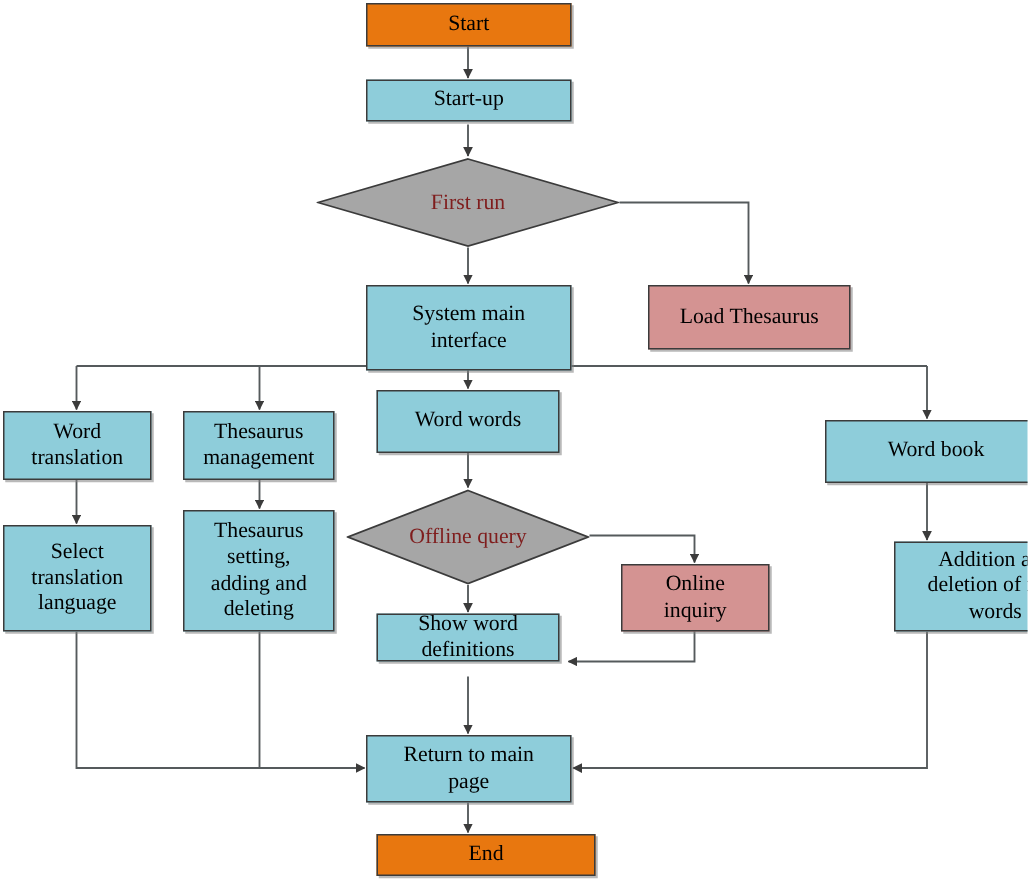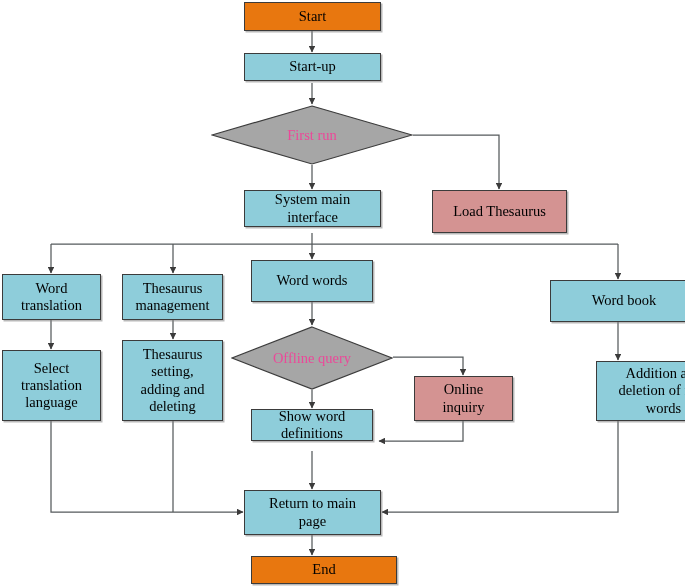--- a/index.html
+++ b/index.html
@@ -54,21 +54,21 @@
   .diamond-wrap svg { display: block; }
   .diamond-text {
     position: absolute;
     left: 0; top: 0;
     width: 100%;
     height: 100%;
     display: flex;
     align-items: center;
     justify-content: center;
     font-size: 14.5px;
-    color: #ec4899;
+    color: #7f1d1d;
     text-align: center;
   }
 </style>
 </head>
 <body>
 
 <div id="flow-root">
 
   <svg class="edges" viewBox="0 0 685 586" width="685" height="586">
     <defs>
@@ -132,21 +132,21 @@
     <svg width="202" height="60" viewBox="0 0 202 60">
       <polygon points="101,1 201,30 101,59 1,30" fill="#A6A6A6" stroke="#3b3b3b" stroke-width="1.2"></polygon>
     </svg>
     <div class="diamond-text">First run</div>
   </div>
 
   <div class="node external" style="left:432px; top:190px; width:135px; height:43px;">
     <span class="node-label">Load Thesaurus</span>
   </div>
 
-  <div class="node process" style="left:244px; top:190px; width:137px; height:37px;">
+  <div class="node process" style="left:244px; top:190px; width:137px; height:57px;">
     <span class="node-label">System main
 interface</span>
   </div>
 
   <div class="node process" style="left:2px; top:274px; width:99px; height:46px;">
     <span class="node-label">Word
 translation</span>
   </div>
 
   <div class="node process" style="left:122px; top:274px; width:101px; height:46px;">

